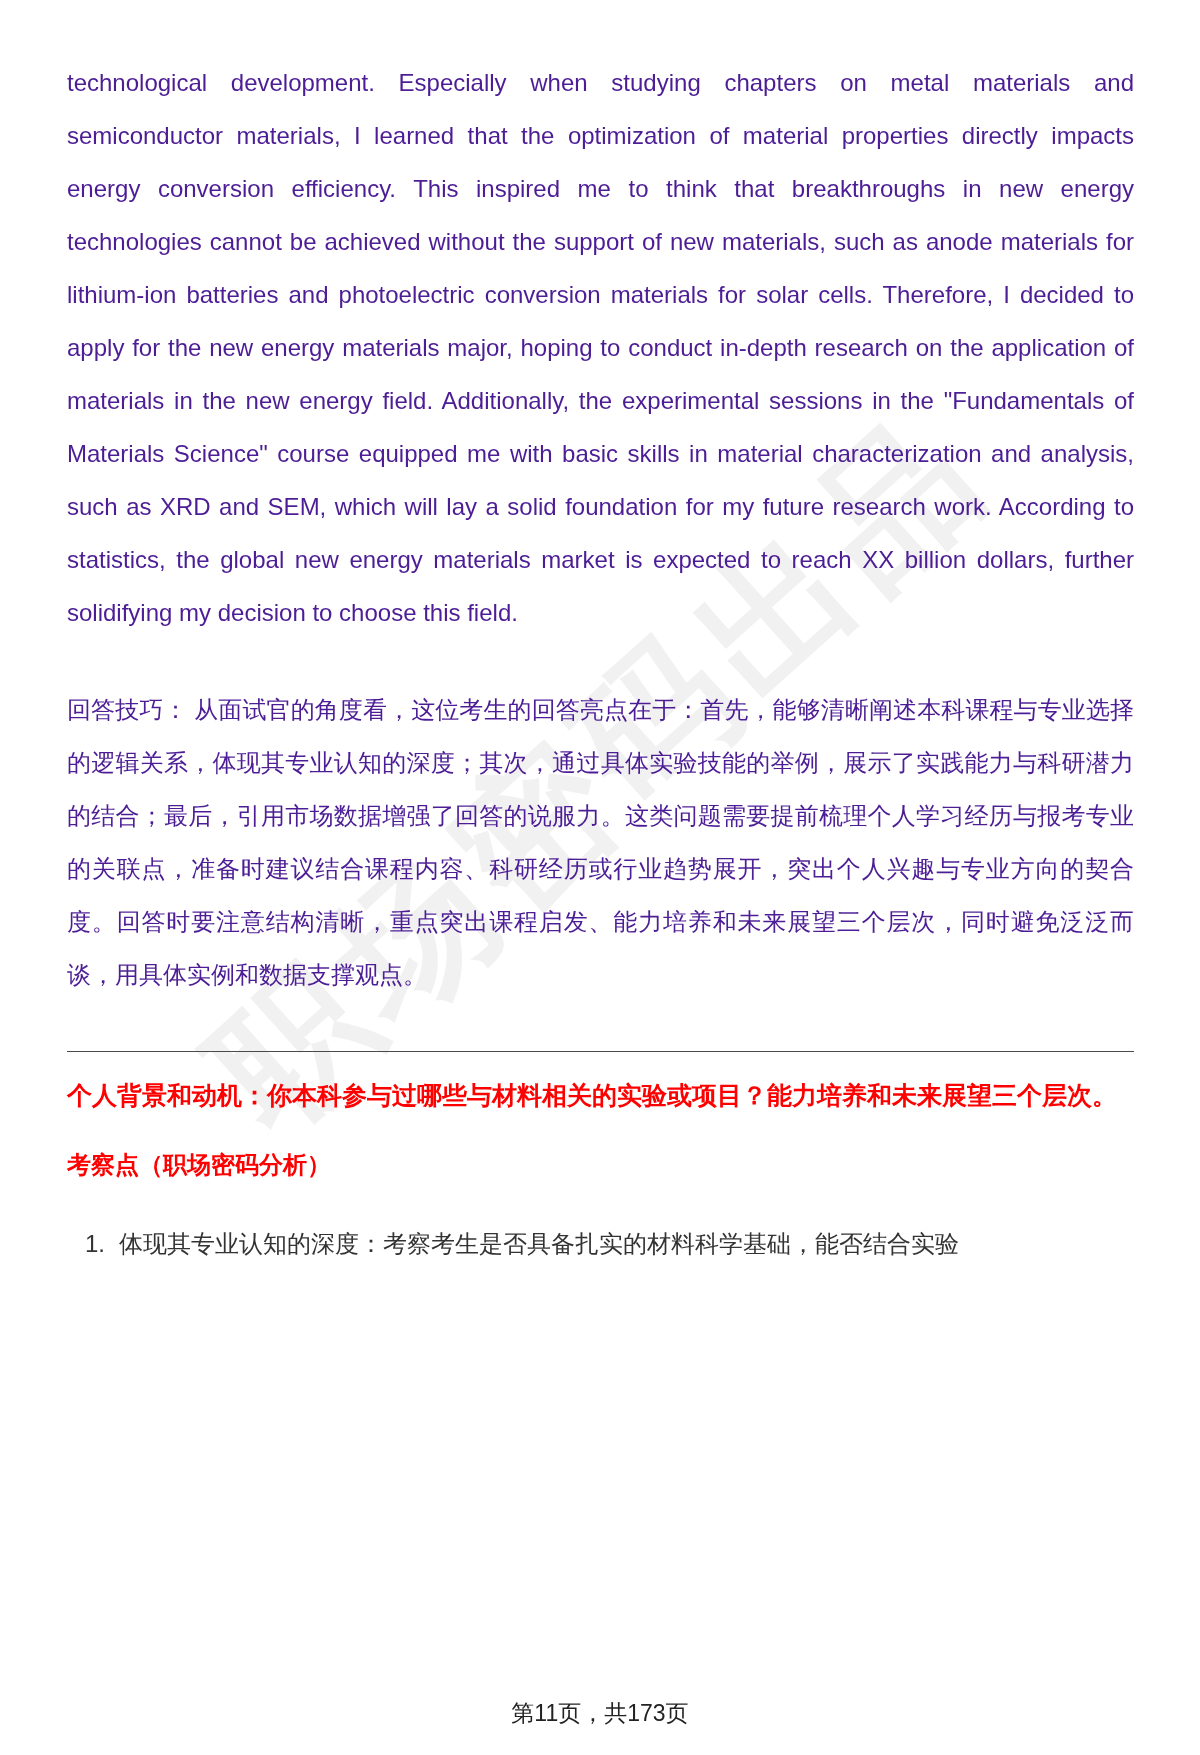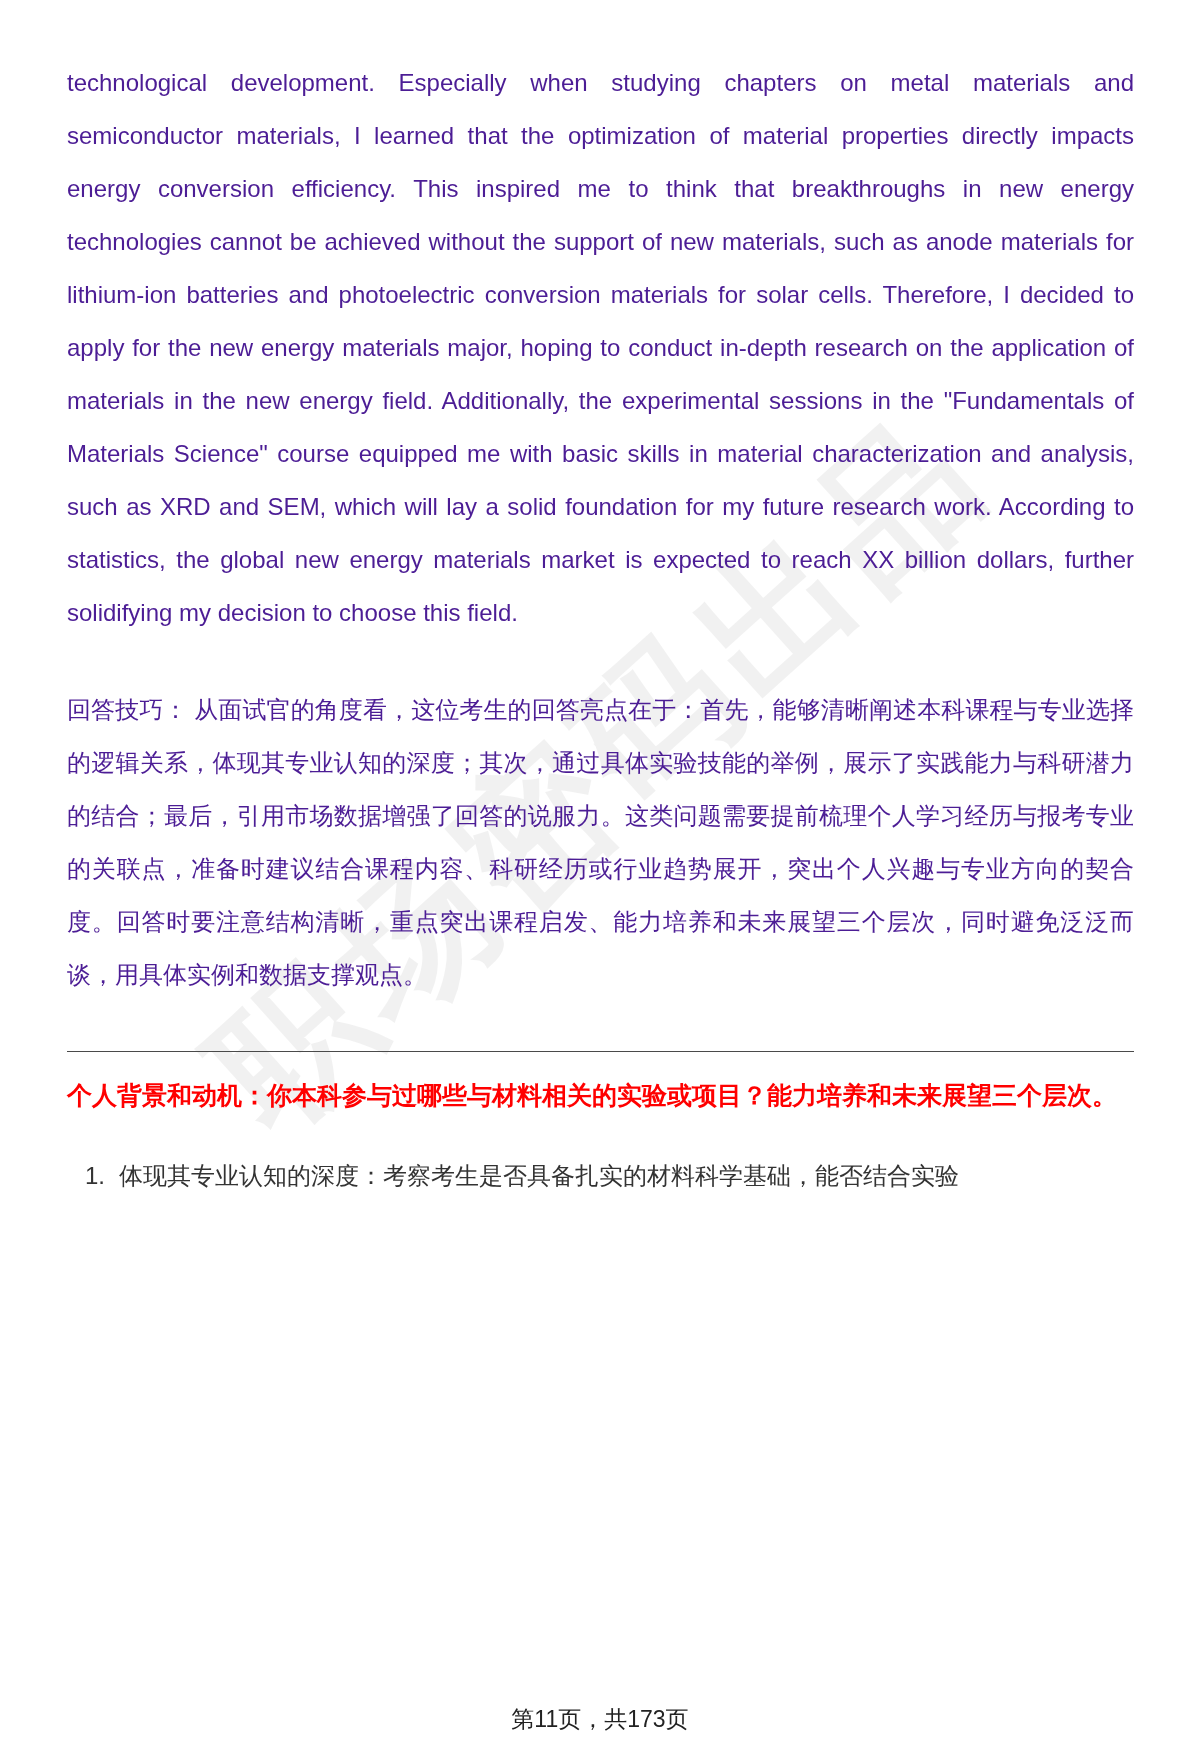--- a/index.html
+++ b/index.html
@@ -70,21 +70,21 @@
   }
   .list-num {
     flex: 0 0 auto;
     margin-left: 18px;
     margin-right: 14px;
   }
   .list-text { flex: 1 1 auto; text-align: justify; }
   .footer {
     position: absolute;
     left: 0;
-    bottom: 20px;
+    bottom: 26px;
     width: 100%;
     text-align: center;
     font-size: 23px;
     color: #222222;
     z-index: 1;
   }
 </style>
 </head>
 <body>
 
@@ -95,20 +95,21 @@
   <div class="content">
 
     <p class="body-para en-para">technological development. Especially when studying chapters on metal materials and semiconductor materials, I learned that the optimization of material properties directly impacts energy conversion efficiency. This inspired me to think that breakthroughs in new energy technologies cannot be achieved without the support of new materials, such as anode materials for lithium-ion batteries and photoelectric conversion materials for solar cells. Therefore, I decided to apply for the new energy materials major, hoping to conduct in-depth research on the application of materials in the new energy field. Additionally, the experimental sessions in the "Fundamentals of Materials Science" course equipped me with basic skills in material characterization and analysis, such as XRD and SEM, which will lay a solid foundation for my future research work. According to statistics, the global new energy materials market is expected to reach XX billion dollars, further solidifying my decision to choose this field.</p>
 
     <p class="body-para zh-para">回答技巧： 从面试官的角度看，这位考生的回答亮点在于：首先，能够清晰阐述本科课程与专业选择的逻辑关系，体现其专业认知的深度；其次，通过具体实验技能的举例，展示了实践能力与科研潜力的结合；最后，引用市场数据增强了回答的说服力。这类问题需要提前梳理个人学习经历与报考专业的关联点，准备时建议结合课程内容、科研经历或行业趋势展开，突出个人兴趣与专业方向的契合度。回答时要注意结构清晰，重点突出课程启发、能力培养和未来展望三个层次，同时避免泛泛而谈，用具体实例和数据支撑观点。</p>
 
     <hr class="divider">
 
     <h2 class="question-heading">个人背景和动机：你本科参与过哪些与材料相关的实验或项目？能力培养和未来展望三个层次。</h2>
 
+    <h3 class="analysis-heading">考察点（职场密码分析）</h3>
 
     <div class="analysis-list">
       <div class="list-item">
         <span class="list-num">1.</span>
         <span class="list-text">体现其专业认知的深度：考察考生是否具备扎实的材料科学基础，能否结合实验</span>
       </div>
     </div>
 
   </div>
 

